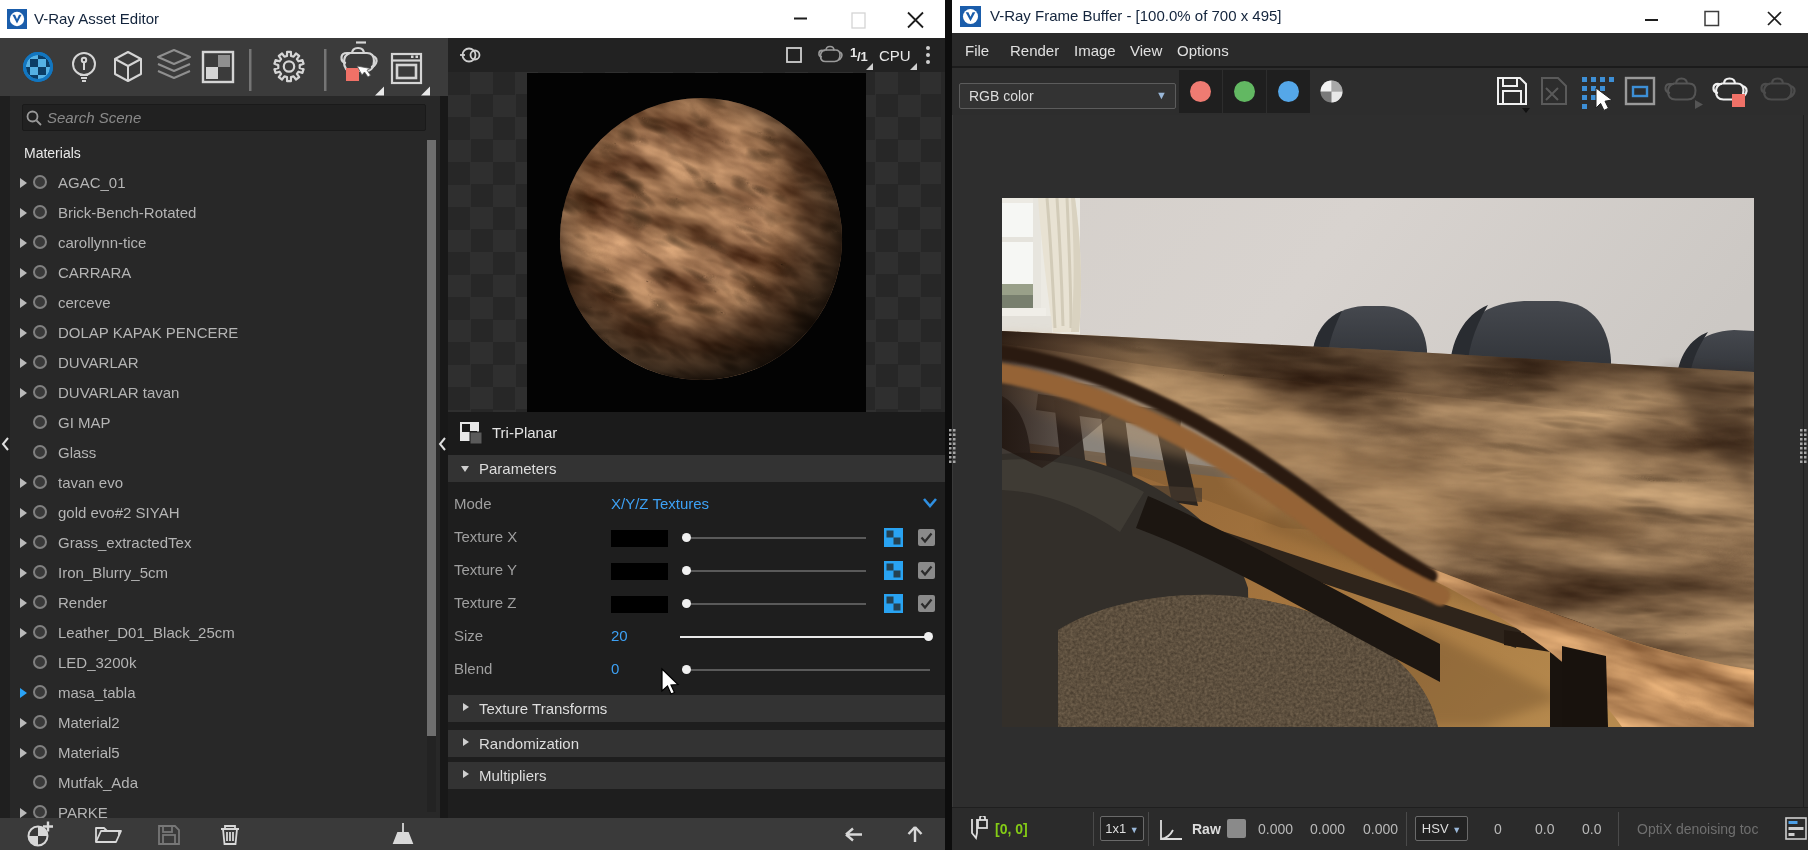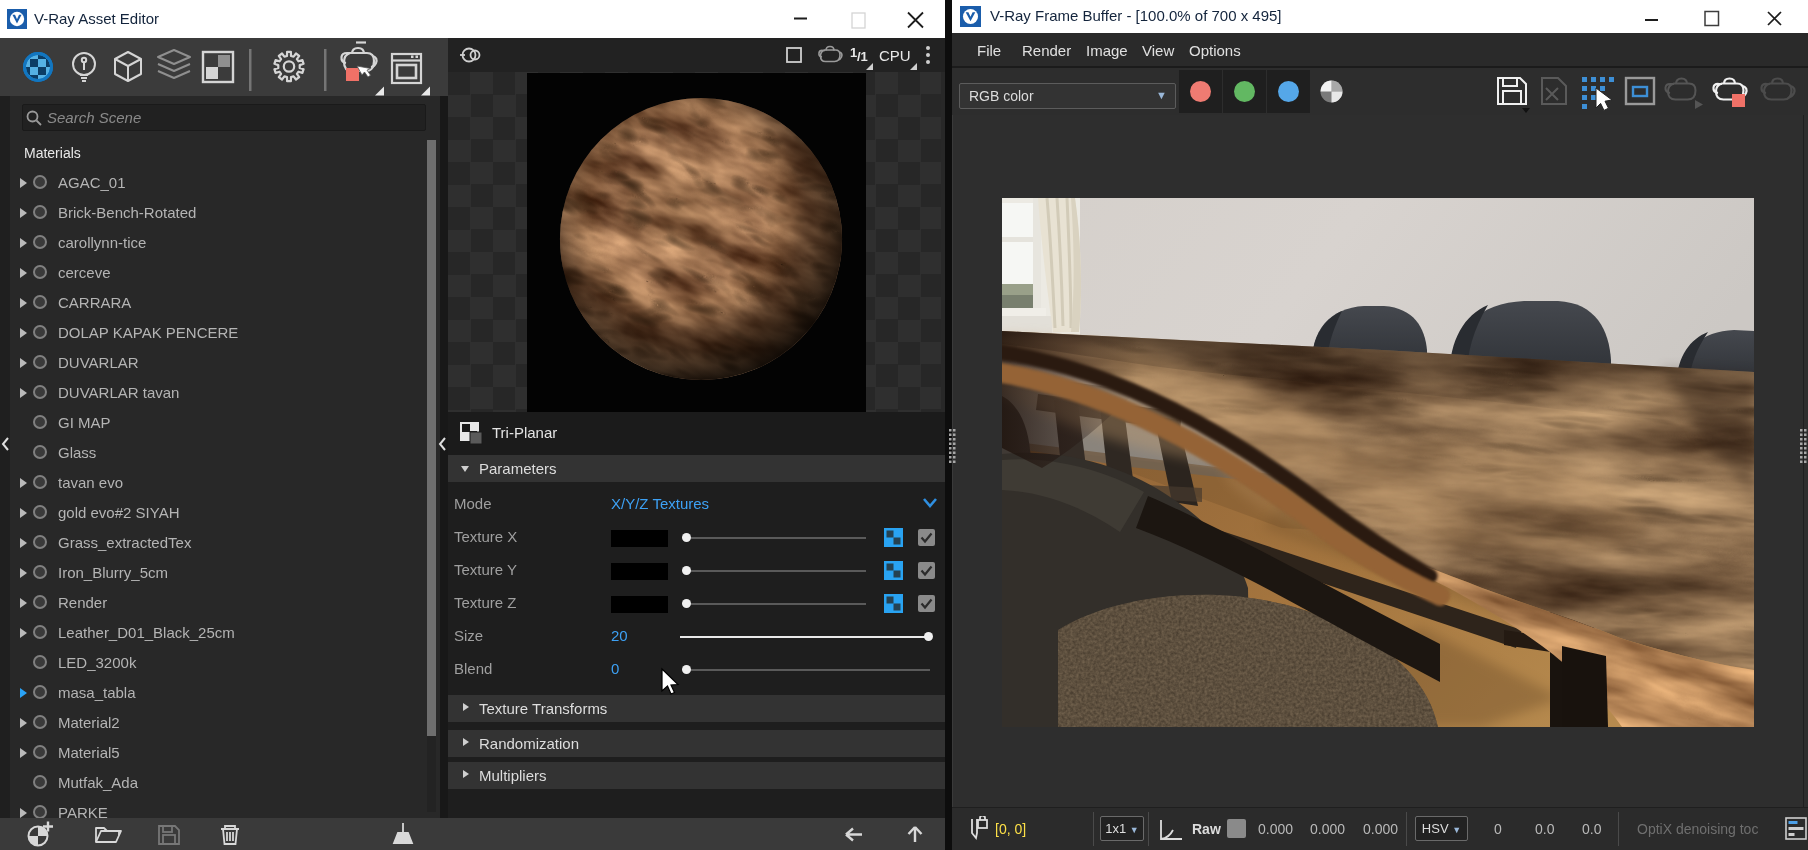--- a/index.html
+++ b/index.html
@@ -49,21 +49,21 @@
   .slknob { position:absolute; width:9px; height:9px; border-radius:50%; background:#f0f0f0; }
   .chkicon { position:absolute; width:19px; height:19px; }
   .cbx { position:absolute; width:17px; height:17px; background:#8a8a8a; border-radius:2px; }
 
   
   #rwin { left:952px; top:0; width:856px; height:850px; background:#2d2d2d; }
   #rtitle { left:952px; top:0; width:856px; height:33px; background:#fff; }
   #rtitle .logo { left:8px; top:6px; width:21px; height:21px; }
   #rtitle .txt { left:38px; top:7px; font-size:15px; color:#13243c; }
   #rmenu { left:952px; top:33px; width:856px; height:35px; background:#2a2a2a; border-bottom:2px solid #1b1b1b; color:#e0e0e0; font-size:15px; }
-  #rmenu span { position:absolute; top:9px;margin-left:12px; }
+  #rmenu span { position:absolute; top:9px; }
   #rtoolbar { left:952px; top:70px; width:856px; height:45px; background:#2d2d2d; }
   #rgbdrop { position:absolute; left:7px; top:13px; width:217px; height:26px; background:#333333; border:1px solid #5c5c5c; border-radius:2px; color:#dcdcdc; font-size:14px; line-height:24px; padding-left:9px; }
   .ctile { position:absolute; top:0; width:43px; height:43px; background:#1f1f1f; }
   .ccirc { position:absolute; top:11px; width:21px; height:21px; border-radius:50%; }
   #rmain { left:952px; top:115px; width:856px; height:692px; background:#2e2e2e; }
   #photo { left:1002px; top:198px; width:752px; height:529px; }
   #rstatus { left:952px; top:807px; width:856px; height:43px; background:#2b2b2b; border-top:1px solid #1f1f1f; color:#c9c9c9; font-size:14px; }
   #rstatus .it { position:absolute; top:13px; }
   .vsep { position:absolute; top:4px; width:1px; height:34px; background:#4a4a4a; }
   .btnbox { position:absolute; border:1px solid #6a6a6a; border-radius:2px; background:#222; color:#ddd; font-size:13px; text-align:center; }
@@ -214,26 +214,26 @@
         <span class="nm">Brick-Bench-Rotated</span>
       </div>
     <div class="mrow">
         <i class="arr"></i>
         <i class="sw"></i>
         <span class="nm">carollynn-tice</span>
       </div>
     <div class="mrow">
         <i class="arr"></i>
         <i class="sw"></i>
+        <span class="nm">CARRARA</span>
+      </div>
+    <div class="mrow">
+        <i class="arr"></i>
+        <i class="sw"></i>
         <span class="nm">cerceve</span>
-      </div>
-    <div class="mrow">
-        <i class="arr"></i>
-        <i class="sw"></i>
-        <span class="nm">CARRARA</span>
       </div>
     <div class="mrow">
         <i class="arr"></i>
         <i class="sw"></i>
         <span class="nm">DOLAP KAPAK PENCERE</span>
       </div>
     <div class="mrow">
         <i class="arr"></i>
         <i class="sw"></i>
         <span class="nm">DUVARLAR</span>
@@ -748,21 +748,21 @@
       <rect x="0" y="32.5" width="2.5" height="2.5"></rect>
         <rect x="4" y="32.5" width="2.5" height="2.5"></rect>
     </g>
   </svg>
   <div id="rstatus" class="abs">
     <svg class="abs" style="left:14px;top:8px;width:26px;height:26px" viewBox="0 0 26 26">
       <path d="M6 3 v14 l4 5 l1 -5 v-14" fill="none" stroke="#ddd" stroke-width="1.8"></path>
       <rect x="12" y="4" width="9" height="8" fill="#2b2b2b" stroke="#ddd" stroke-width="1.8"></rect>
       <path d="M14 4 v-2 a2.5 2.5 0 0 1 5 0 v2" fill="none" stroke="#ddd" stroke-width="1.8"></path>
     </svg>
-    <div class="it" style="left:43px;font-weight:normal;color:#fde047">[0, 0]</div>
+    <div class="it" style="left:43px;font-weight:bold;color:#84cc16">[0, 0]</div>
     <div class="vsep" style="left:141px"></div>
     <div class="btnbox" style="left:148px;top:8px;width:44px;height:25px;line-height:23px">1x1 <span style="font-size:9px;color:#9ab7d8">▼</span></div>
     <div class="vsep" style="left:196px"></div>
     <svg class="abs" style="left:206px;top:10px;width:26px;height:24px" viewBox="0 0 26 24">
       <path d="M3 2 v19 h21" stroke="#ddd" stroke-width="1.8" fill="none"></path>
       <path d="M3 21 q8 -1 12 -9" stroke="#ddd" stroke-width="1.8" fill="none"></path>
     </svg>
     <div class="it" style="left:240px;font-weight:bold;color:#dcdcdc">Raw</div>
     <div class="abs" style="left:275px;top:11px;width:19px;height:19px;background:#8a8a8a;border-radius:2px"></div>
     <div class="it" style="left:306px;color:#b9b9b9">0.000</div>

